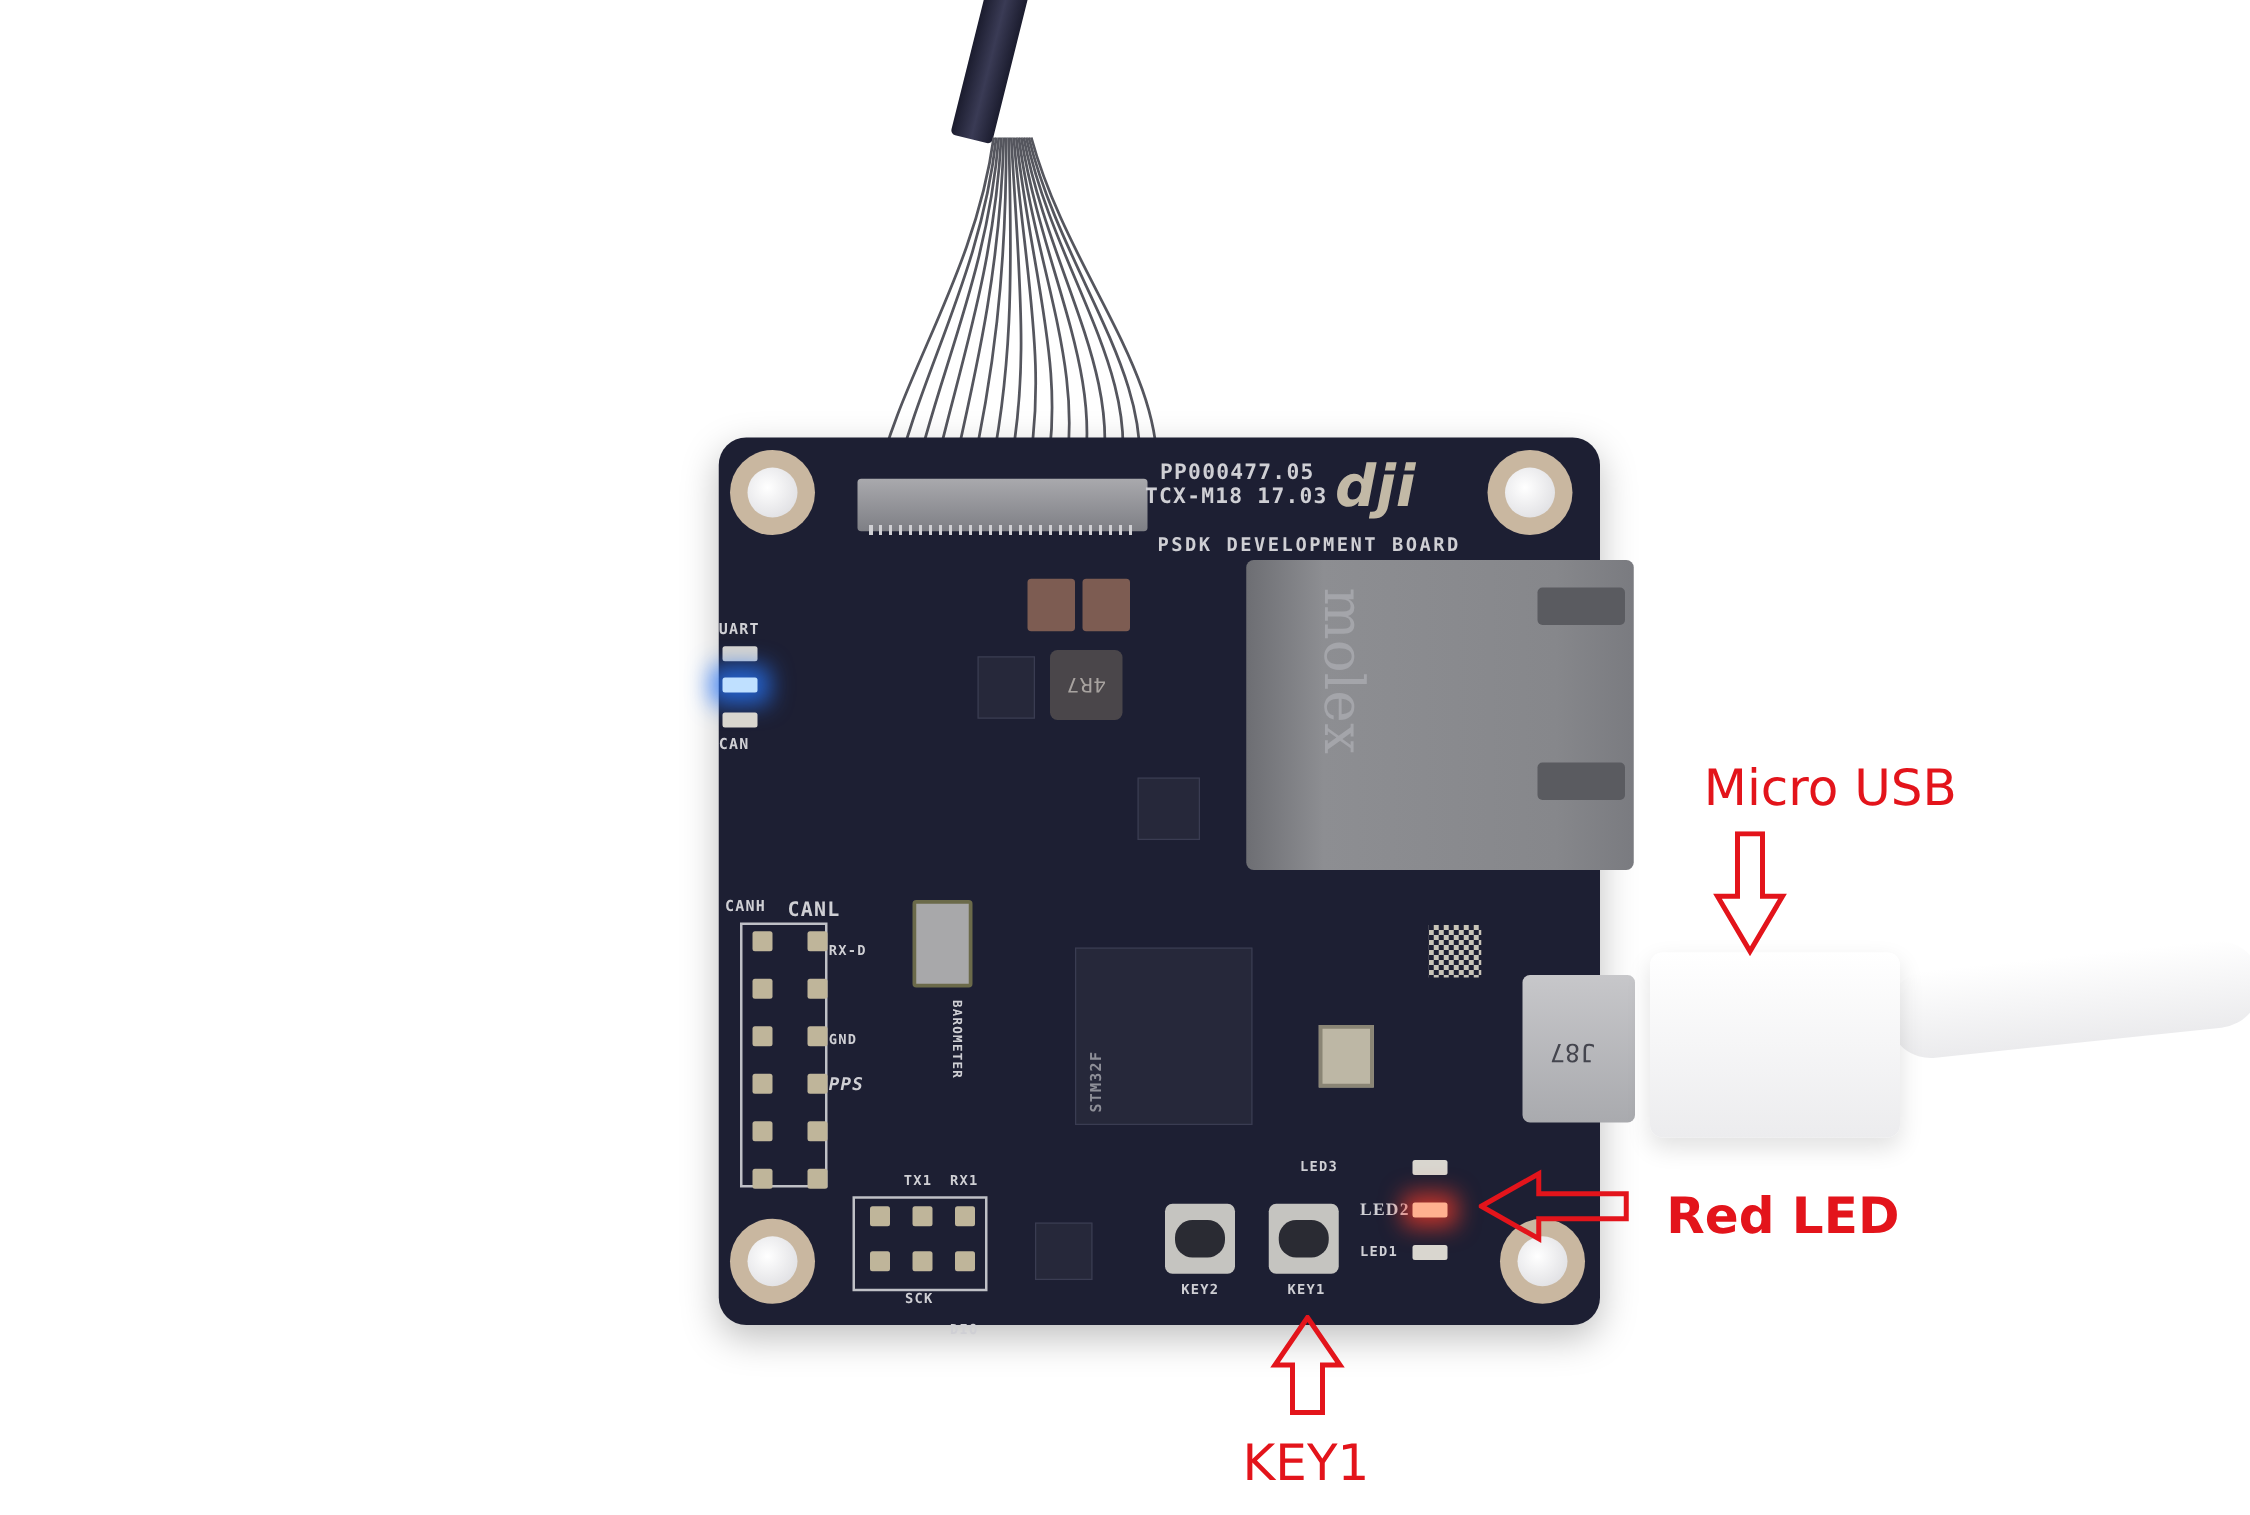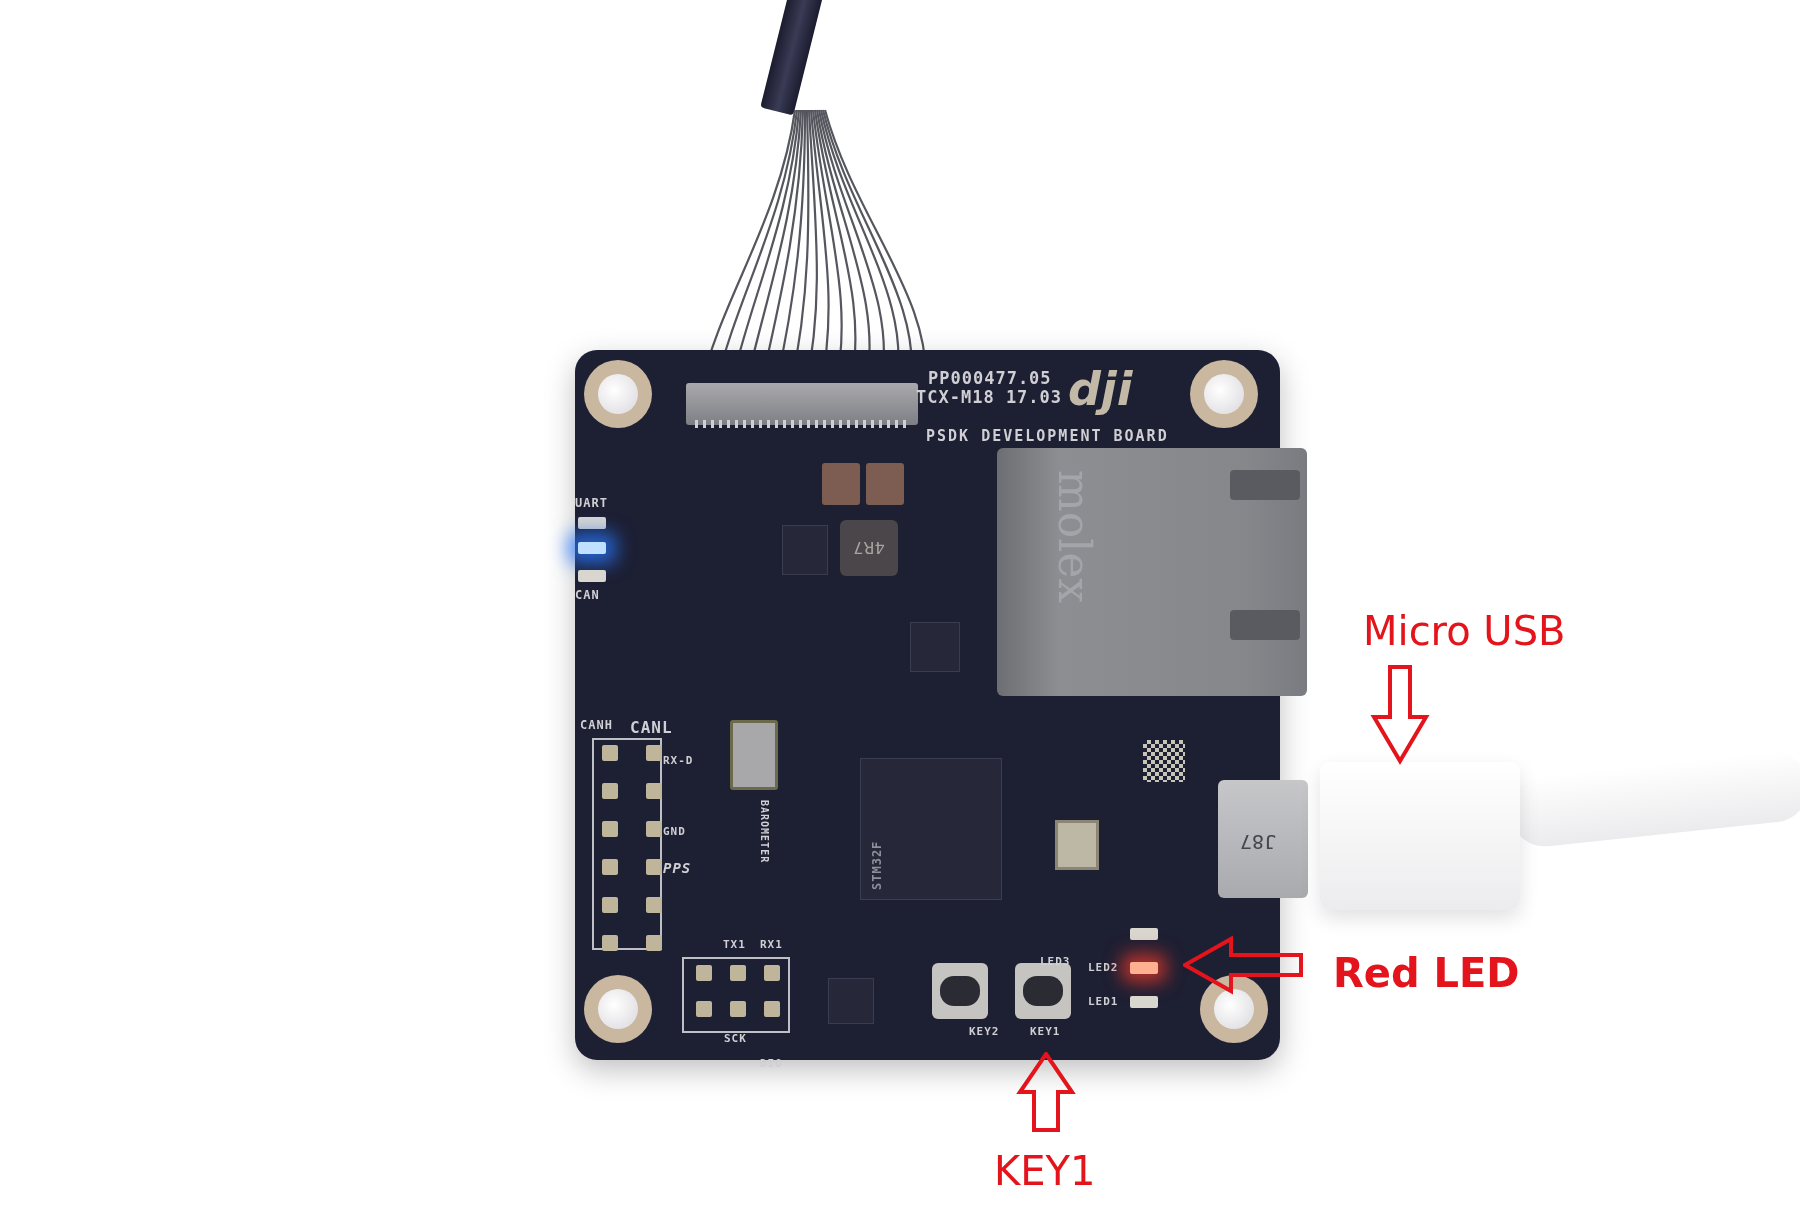--- a/index.html
+++ b/index.html
@@ -132,27 +132,27 @@
     <div class="pin"></div>
   <div class="pin"></div>
     <div class="pin"></div>
     <div class="pin"></div>
 </div>
 <div class="abs silk" style="left:724px;top:1032px;font-size:11px;">SCK</div>
 <div class="abs silk" style="left:760px;top:1032px;font-size:11px;margin-top:25px;">DIO</div>
 <div class="abs chip" style="left:828px;top:978px;width:44px;height:44px;"></div>
 
 <div class="abs button" style="left:932px;top:963px;"></div>
-<div class="abs silk" style="left:945px;top:1025px;font-size:11px;margin-left:24px;">KEY2</div>
+<div class="abs silk" style="left:945px;top:1025px;font-size:11px;">KEY2</div>
 <div class="abs button" style="left:1015px;top:963px;"></div>
 <div class="abs silk" style="left:1030px;top:1025px;font-size:11px;">KEY1</div>
 
-<div class="abs silk" style="left:1040px;top:927px;font-size:11px;margin-top:28px;">LED3</div>
+<div class="abs silk" style="left:1040px;top:927px;font-size:11px;">LED3</div>
 <div class="abs led" style="left:1130px;top:928px;"></div>
-<div class="abs silk" style="left:1088px;top:961px;font-size:11px;">LED2</div>
+<div class="abs silk" style="left:1088px;top:961px;font-size:14px;font-family:Liberation Serif, serif;">LED2</div>
 <div class="abs led led-red" style="left:1130px;top:962px;"></div>
 <div class="abs silk" style="left:1088px;top:995px;font-size:11px;">LED1</div>
 <div class="abs led" style="left:1130px;top:996px;"></div>
 
 <div class="abs usb-port"></div>
 <div class="abs" style="left:1240px;top:830px;font-size:20px;color:#44454e;transform:rotate(180deg);font-family:'DejaVu Sans Mono',monospace;">J87</div>
 <div class="abs usb-cable"></div>
 <div class="abs usb-plug"></div>
 
 <div class="abs annot" style="left:1315px;top:608px;margin-left:48px;">Micro USB</div>

